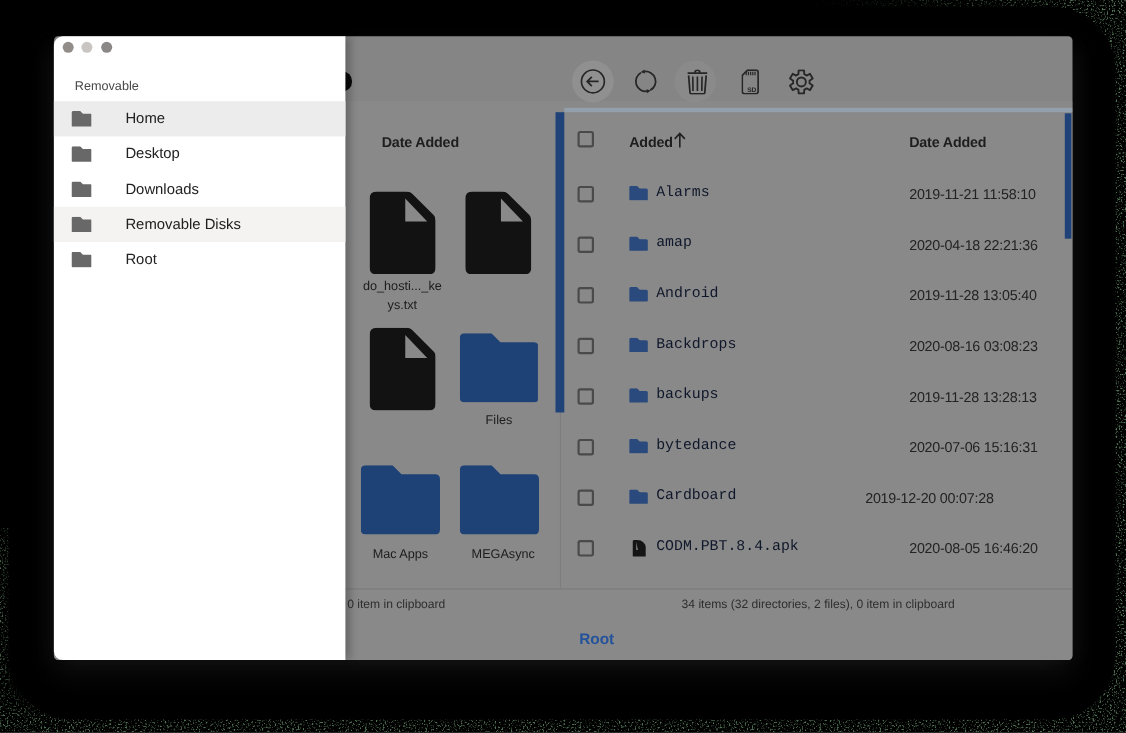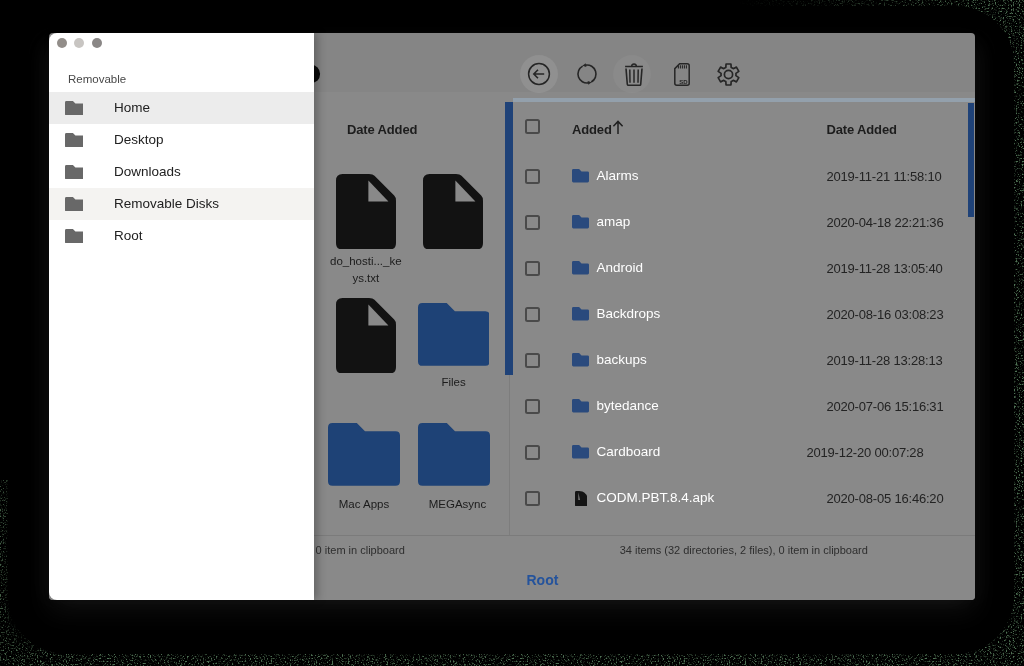--- a/index.html
+++ b/index.html
@@ -4,21 +4,21 @@
 body{width:1024px;height:666px;background:#000;font-family:"Liberation Sans",sans-serif;overflow:hidden;position:relative;}
 *{box-sizing:border-box;}
 .abs{position:absolute;}
 #shadowrect{position:absolute;left:8px;top:6px;width:1006px;height:648px;border-radius:58px;background:#000;}
 #win{position:absolute;left:48.5px;top:33.3px;width:926px;height:566.7px;background:#858585;border-radius:4px;overflow:hidden;box-shadow:0 12px 26px 0px rgba(150,150,150,0.09), -10px 4px 22px rgba(150,150,150,0.045), 10px 4px 22px rgba(150,150,150,0.045);}
 #drawer{position:absolute;left:48.5px;top:33.3px;width:265px;height:566.7px;background:#ffffff;border-radius:8px 0 0 8px;box-shadow:4px 0 8px rgba(0,0,0,0.26);}
 .tl{position:absolute;border-radius:50%;width:10.2px;height:10.2px;}
 .dlabel{position:absolute;color:#212121;font-size:13.5px;line-height:16px;}
 .drow{position:absolute;left:0;width:265px;height:32px;}
 .gridlab{position:absolute;color:#1c1c1c;font-size:11.5px;line-height:16.5px;text-align:center;white-space:pre-line;}
-.rname{position:absolute;color:#ffffff;font-size:13.5px;}
+.rname{position:absolute;color:#0f172a;font-size:13.5px;font-family:Liberation Mono, monospace;}
 .rdate{position:absolute;color:#232323;font-size:13px;letter-spacing:-0.2px;}
 .cb{position:absolute;width:15px;height:15px;border:2px solid #4a4a4a;border-radius:2.5px;}
 .hdr{position:absolute;color:#1d1d1d;font-size:13px;font-weight:700;letter-spacing:-0.15px;}
 </style></head>
 <body>
 <svg class="abs" width="1024" height="666" style="left:0;top:0">
 <defs>
 <filter id="nz" x="0" y="0" width="100%" height="100%">
 <feTurbulence type="fractalNoise" baseFrequency="0.62" numOctaves="2" seed="7" result="t"></feTurbulence>
 <feColorMatrix in="t" type="matrix" result="a" values="0 0 0 0 0  0 0 0 0 0  0 0 0 0 0  3.4 3.4 0 0 -3.55"></feColorMatrix>
@@ -149,21 +149,21 @@
 <div class="abs" style="left:523.3px;top:365.5px"><svg width="17" height="13.5" viewBox="0 0 17 13.5">
         <path d="M1.4,0 H7.1 l2.4,2.4 H15.6 Q17.0,2.4 17.0,3.8 V12.1 Q17.0,13.5 15.6,13.5 H1.4 Q0,13.5 0,12.1 V1.4 Q0,0 1.4,0 Z" fill="#2a4a7d"></path>
       </svg></div>
 <div class="rname" style="left:548.0px;top:365.2px">bytedance</div>
 <div class="rdate" style="left:778.0px;top:365.7px">2020-07-06 15:16:31</div>
 <div class="cb" style="left:476.0px;top:411.7px"></div>
 <div class="abs" style="left:523.3px;top:411.5px"><svg width="17" height="13.5" viewBox="0 0 17 13.5">
         <path d="M1.4,0 H7.1 l2.4,2.4 H15.6 Q17.0,2.4 17.0,3.8 V12.1 Q17.0,13.5 15.6,13.5 H1.4 Q0,13.5 0,12.1 V1.4 Q0,0 1.4,0 Z" fill="#2a4a7d"></path>
       </svg></div>
 <div class="rname" style="left:548.0px;top:411.2px">Cardboard</div>
-<div class="rdate" style="left:758px;top:411.7px">2019-12-20 00:07:28</div>
+<div class="rdate" style="left:738px;top:411.7px">2019-12-20 00:07:28</div>
 <div class="cb" style="left:476.0px;top:457.7px"></div>
 <div class="abs" style="left:526.0px;top:457.5px"><svg width="12.5" height="15.5" viewBox="0 0 12.5 15.5">
         <path d="M1.4,0 H4.0 Q8.0,0.2 9.5,1.8 L10.7,3.0 Q12.5,4.5 12.5,8.5 V14.1 Q12.5,15.5 11.1,15.5 H1.4 Q0,15.5 0,14.1 V1.4 Q0,0 1.4,0 Z" fill="#151515"></path>
         <path d="M3.4,1.5 V8.9 H4.9 Z" fill="#898989"></path>
       </svg></div>
 <div class="rname" style="left:548.0px;top:457.2px">CODM.PBT.8.4.apk</div>
 <div class="rdate" style="left:778.0px;top:457.7px">2020-08-05 16:46:20</div>
 <div class="abs" style="left:456.0px;top:68.7px;width:8.5px;height:273px;background:#1f4278"></div>
 <div class="abs" style="left:919.0px;top:69.7px;width:6.5px;height:114px;background:#1f4278"></div>
 <div class="abs" style="left:0;top:501.7px;width:926px;height:1px;background:#7b7b7b"></div>

